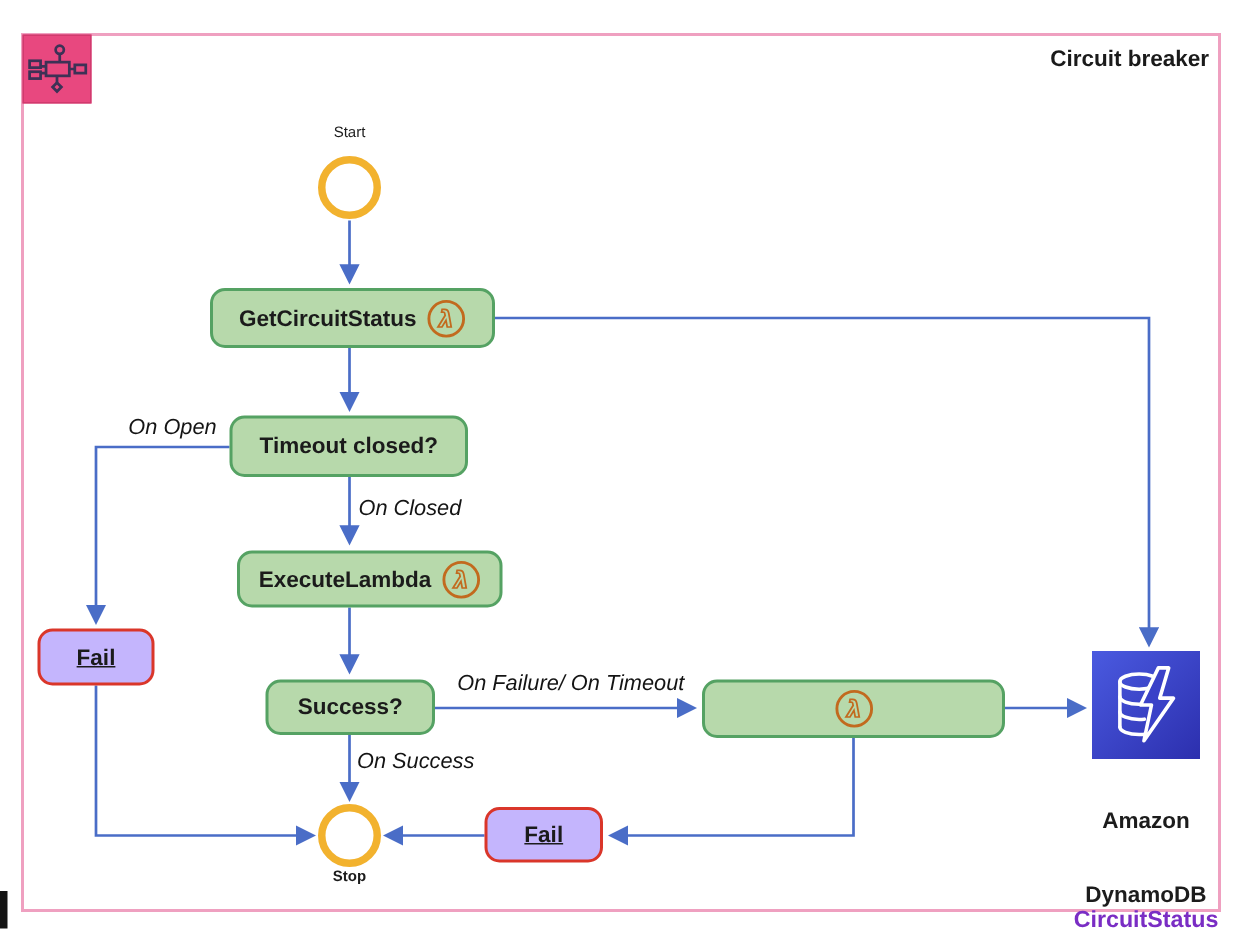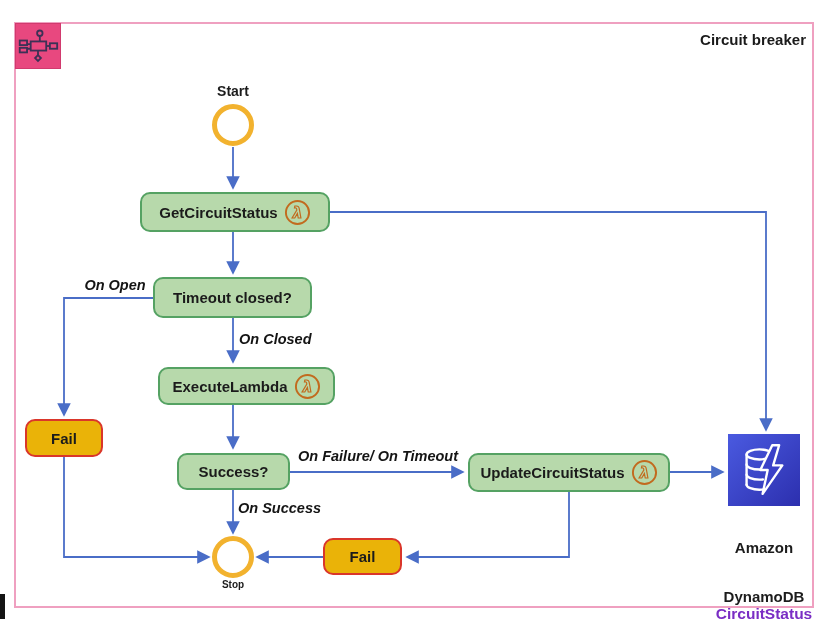--- a/index.html
+++ b/index.html
@@ -31,31 +31,31 @@
   }
   .task-label{font-size:15px;font-weight:700;color:var(--node_text,#1b1b1b);white-space:nowrap;}
   .lambda-icon{display:flex;align-items:center;}
   .lambda-icon svg{width:27px;height:27px;}
   .lam-ring{fill:none;stroke:var(--lambda_orange,#c26a1e);stroke-width:2;}
   .lam-glyph{
     font-family:"DejaVu Sans",sans-serif;font-style:italic;font-weight:700;font-size:16px;
     fill:none;stroke:var(--lambda_orange,#c26a1e);stroke-width:1.2;text-anchor:middle;
   }
   .fail{
-    position:absolute;box-sizing:border-box;border-radius:10px;background:#eab308;
+    position:absolute;box-sizing:border-box;border-radius:10px;background:#c4b5fd;
     border:2.5px solid var(--fail_red,#da362a);
-    display:flex;align-items:center;justify-content:center;
+    display:flex;align-items:center;justify-content:center;text-decoration:underline;
   }
   .terminal{
     position:absolute;box-sizing:border-box;width:42px;height:42px;border-radius:50%;
     background:#ffffff;border:5px solid var(--gold,#f2b22e);
   }
-  .label{position:absolute;font-size:14px;font-weight:700;color:#1c1c1c;text-align:center;}
+  .label{position:absolute;font-size:10px;font-weight:400;color:#1c1c1c;text-align:center;}
   .edge-label{
-    position:absolute;font-size:14.5px;font-weight:700;font-style:italic;color:#141414;
+    position:absolute;font-size:14.5px;font-weight:400;font-style:italic;color:#141414;
     white-space:nowrap;
   }
   .dyn-icon{
     position:absolute;left:728px;top:434px;width:72px;height:72px;
     background:linear-gradient(135deg,var(--dynamodb_light,#4a5ae0) 0%,var(--dynamodb_dark,#2c2fae) 100%);
     display:flex;align-items:center;justify-content:center;
   }
   .dyn-icon svg{width:66px;height:66px;}
   .dyn-art{stroke:#ffffff;stroke-width:2.6;fill:none;stroke-linecap:round;stroke-linejoin:round;}
   .dyn-bolt{fill:var(--dynamodb_mid,#3a41c8);stroke:#ffffff;stroke-width:2.6;stroke-linejoin:round;}
@@ -135,21 +135,20 @@
           <text class="lam-glyph" x="14" y="19.5">λ</text>
         </svg>
     </span>
   </div>
 
   <div class="task" style="left:177px;top:453px;width:113px;height:37px;">
     <span class="task-label">Success?</span>
   </div>
 
   <div class="task" style="left:468px;top:453px;width:202px;height:39px;">
-    <span class="task-label">UpdateCircuitStatus</span>
     <span class="lambda-icon">
       <svg viewBox="0 0 28 28">
           <circle class="lam-ring" cx="14" cy="14" r="12"></circle>
           <text class="lam-glyph" x="14" y="19.5">λ</text>
         </svg>
     </span>
   </div>
 
   <div class="fail" style="left:25px;top:419px;width:78px;height:38px;">
     <span class="task-label">Fail</span>
@@ -176,18 +175,18 @@
     </svg>
   </div>
   <div class="dyn-caption" style="top:507px;">
     <div class="dyn-line">Amazon</div>
     <div class="dyn-line">DynamoDB</div>
     <div class="dyn-table">CircuitStatus</div>
   </div>
 
   <div class="edge-label" style="left:80px;top:277px;width:70px;text-align:center;">On Open</div>
   <div class="edge-label" style="left:239px;top:331px;">On Closed</div>
-  <div class="edge-label" style="left:298px;top:448px;width:165px;text-align:left;">On Failure/ On Timeout</div>
+  <div class="edge-label" style="left:298px;top:448px;width:165px;text-align:center;">On Failure/ On Timeout</div>
   <div class="edge-label" style="left:238px;top:500px;">On Success</div>
 
   <div class="artifact"></div>
 
 </div>
 
 </body></html>

